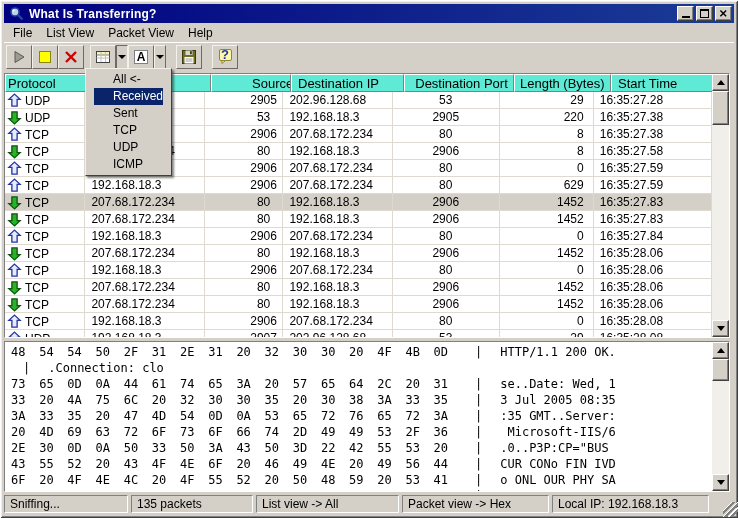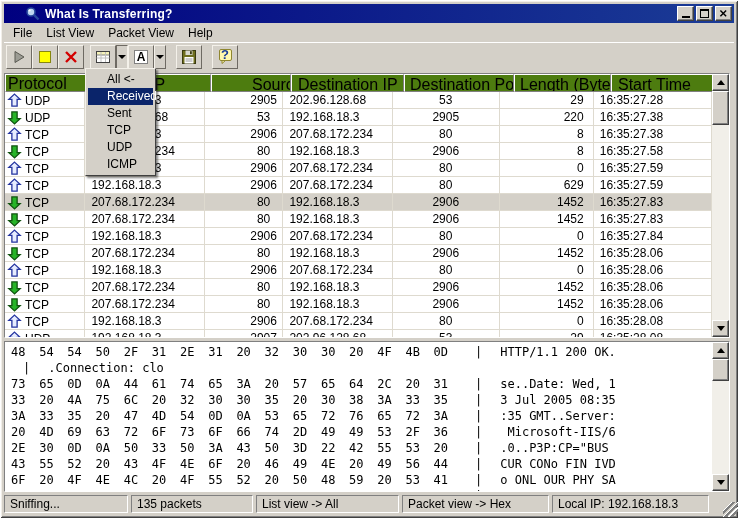--- a/index.html
+++ b/index.html
@@ -10,21 +10,21 @@
     position:relative; width:738px; height:518px; background:#d4d0c8;
     box-shadow: inset 1px 1px 0 #ffffff, inset -1px -1px 0 #404040,
                 inset 2px 2px 0 #f2efe9, inset -2px -2px 0 #808080;
     overflow:hidden;
   }
 
   
   .titlebar {
     position:absolute; left:4px; top:4px; width:730px; height:19px;
     background:linear-gradient(90deg,#000080,#1b3c96);
-    display:flex; align-items:center; padding:0 2px 0 21px;
+    display:flex; align-items:center; padding:0 2px 0 5px;
   }
   .title-text { color:#fff; font-weight:bold; font-size:12px; flex:1; margin-left:4px;
                 letter-spacing:0.2px; white-space:nowrap; overflow:hidden; }
   .tb-btn {
     width:17px; height:15px; background:#d4d0c8; margin-left:2px;
     border:1px solid; border-color:#fff #404040 #404040 #fff;
     box-shadow: inset -1px -1px 0 #808080;
     display:flex; align-items:flex-end; justify-content:center; position:relative;
   }
   .glyph-min { width:8px; height:2px; background:#000; margin-bottom:2px; }
@@ -63,21 +63,21 @@
              font-size:13px; font-weight:bold; color:#1b3c96; }
 
   
   .listview {
     position:absolute; left:4px; top:73px; width:726px; height:265px;
     background:#fff; border:1px solid; border-color:#808080 #fff #fff #808080;
     overflow:hidden;
   }
   .t-head { position:absolute; left:0; top:0; height:18px; display:flex; }
   .th {
-    height:18px; background:#4d7c0f; font-size:16px; color:#000;
+    height:18px; background:#5eead4; font-size:13px; color:#000;
     border:1px solid; border-color:#fff #808080 #808080 #fff;
     padding:1px 0 0 5px; white-space:nowrap; overflow:hidden;
   }
   .t-body { position:absolute; left:0; top:18px; right:17px; bottom:0; overflow:hidden; }
   .t-row { display:flex; height:17px; background:#fff; }
   .t-row.selected { background:#d4d0c8; }
   .td {
     height:17px; font-size:12px; color:#000; white-space:nowrap; overflow:hidden;
     border-right:1px solid #dedacf; border-bottom:1px solid #dedacf;
     padding-top:1px;
@@ -143,22 +143,22 @@
   .resize-grip {
     position:absolute; right:0px; bottom:1px; width:15px; height:15px;
     background:
       linear-gradient(135deg, transparent 0 6px, #fff 6px 7px, #808080 7px 9px,
         transparent 9px 10px, #fff 10px 11px, #808080 11px 13px,
         transparent 13px 14px, #fff 14px 15px, #808080 15px 17px, transparent 17px);
   }
 
   
   .popup-menu {
-    position:absolute; left:85px; top:68px; width:71px; z-index:20;
-    background:#d4d0c8; padding:2px 2px;
+    position:absolute; left:85px; top:68px; width:87px; z-index:20;
+    background:#d4d0c8; padding:2px 8px;
     border:1px solid; border-color:#f4f1ea #404040 #404040 #f4f1ea;
     box-shadow: 2px 2px 2px rgba(32,32,32,0.55);
   }
   .pm-item { height:17px; font-size:12px; color:#000; padding:1px 4px 0 19px; white-space:nowrap; }
   .pm-item.selected { background:#0a246a; color:#fff; }
 </style>
 </head>
 <body>
 
 <div class="window">

